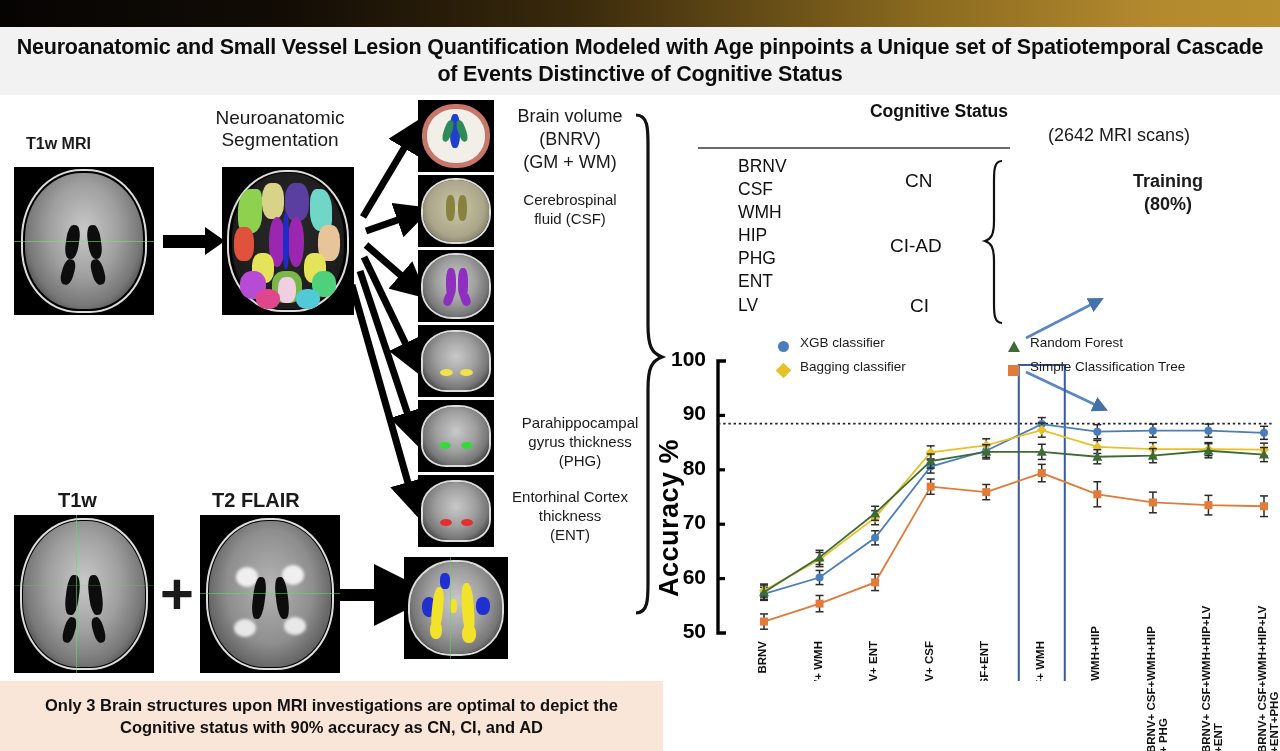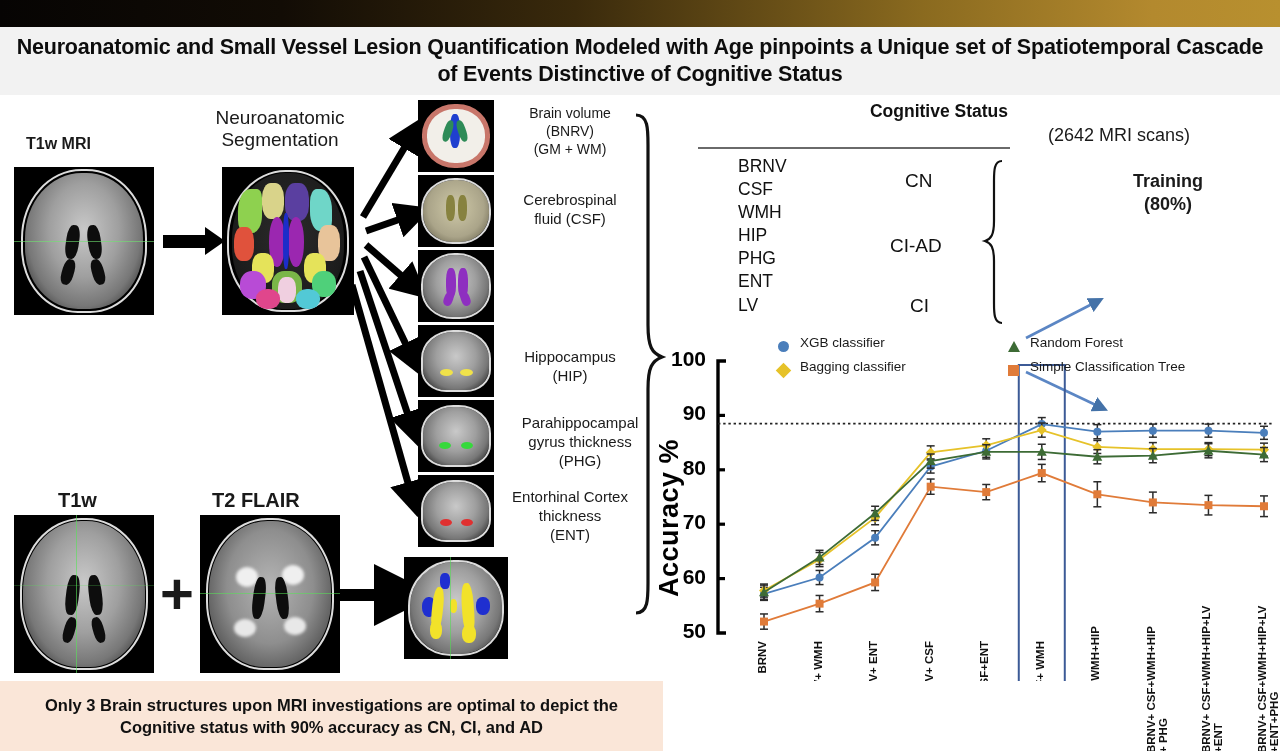--- a/index.html
+++ b/index.html
@@ -192,21 +192,21 @@
     </g>
   </svg>
 
   <div class="mri" style="left:418px; top:5px; width:76px; height:72px;">
     <div class="brain" style="width:66px;height:62px;background:#f2efe9;border-radius:48%;"></div>
     <div style="position:absolute;left:50%;top:50%;transform:translate(-50%,-50%);width:68px;height:64px;border-radius:48%;border:5px solid #c8766a;"></div>
     <div style="position:absolute;left:32px;top:14px;width:10px;height:34px;background:#1f3fcf;border-radius:40%;"></div>
     <div style="position:absolute;left:26px;top:20px;width:8px;height:22px;background:#2e8b57;border-radius:40%;transform:rotate(18deg);"></div>
     <div style="position:absolute;left:40px;top:20px;width:8px;height:22px;background:#2e8b57;border-radius:40%;transform:rotate(-18deg);"></div>
   </div>
-  <div class="lbl" style="left:500px; top:10px; width:140px; font-size:14px; line-height:1.28; text-align:center;">
+  <div class="lbl" style="left:500px; top:10px; width:140px; font-size:18px; line-height:1.28; text-align:center;">
     <div>Brain volume</div>
     <div>(BNRV)</div>
     <div>(GM + WM)</div>
   </div>
 
   <div class="mri" style="left:418px; top:80px; width:76px; height:72px;">
     <div class="brain" style="width:66px;height:62px;background:radial-gradient(ellipse at 50% 45%,#cfc9a8 0%,#aaa489 60%,#55513c 100%);"></div>
     <div class="skull" style="width:70px;height:66px;border-width:2px;"></div>
     <div style="position:absolute;left:28px;top:20px;width:9px;height:26px;background:#87823f;border-radius:40%;"></div>
     <div style="position:absolute;left:40px;top:20px;width:9px;height:26px;background:#87823f;border-radius:40%;"></div>
@@ -223,24 +223,20 @@
     <div style="position:absolute;left:40px;top:18px;width:10px;height:30px;background:#8e2fc0;border-radius:40%;"></div>
     <div style="position:absolute;left:26px;top:42px;width:9px;height:14px;background:#8e2fc0;border-radius:40%;transform:rotate(20deg);"></div>
     <div style="position:absolute;left:43px;top:42px;width:9px;height:14px;background:#8e2fc0;border-radius:40%;transform:rotate(-20deg);"></div>
   </div>
 
   <div class="mri" style="left:418px; top:230px; width:76px; height:72px;">
     <div class="brain" style="width:66px;height:58px;border-radius:46% 46% 36% 36%;"></div>
     <div class="skull" style="width:70px;height:62px;border-width:2px;border-radius:46% 46% 36% 36%;"></div>
     <div style="position:absolute;left:22px;top:44px;width:13px;height:7px;background:#f0e24a;border-radius:50%;"></div>
     <div style="position:absolute;left:42px;top:44px;width:13px;height:7px;background:#f0e24a;border-radius:50%;"></div>
-  </div>
-  <div class="lbl" style="left:500px; top:252px; width:140px; font-size:15px; line-height:1.28; text-align:center;">
-    <div>Hippocampus</div>
-    <div>(HIP)</div>
   </div>
 
   <div class="mri" style="left:418px; top:305px; width:76px; height:72px;">
     <div class="brain" style="width:66px;height:58px;border-radius:46% 46% 36% 36%;"></div>
     <div class="skull" style="width:70px;height:62px;border-width:2px;border-radius:46% 46% 36% 36%;"></div>
     <div style="position:absolute;left:21px;top:42px;width:12px;height:7px;background:#36d93c;border-radius:50%;"></div>
     <div style="position:absolute;left:43px;top:42px;width:12px;height:7px;background:#36d93c;border-radius:50%;"></div>
   </div>
   <div class="lbl" style="left:494px; top:318px; width:172px; font-size:15px; line-height:1.28; text-align:center;">
     <div>Parahippocampal</div>

